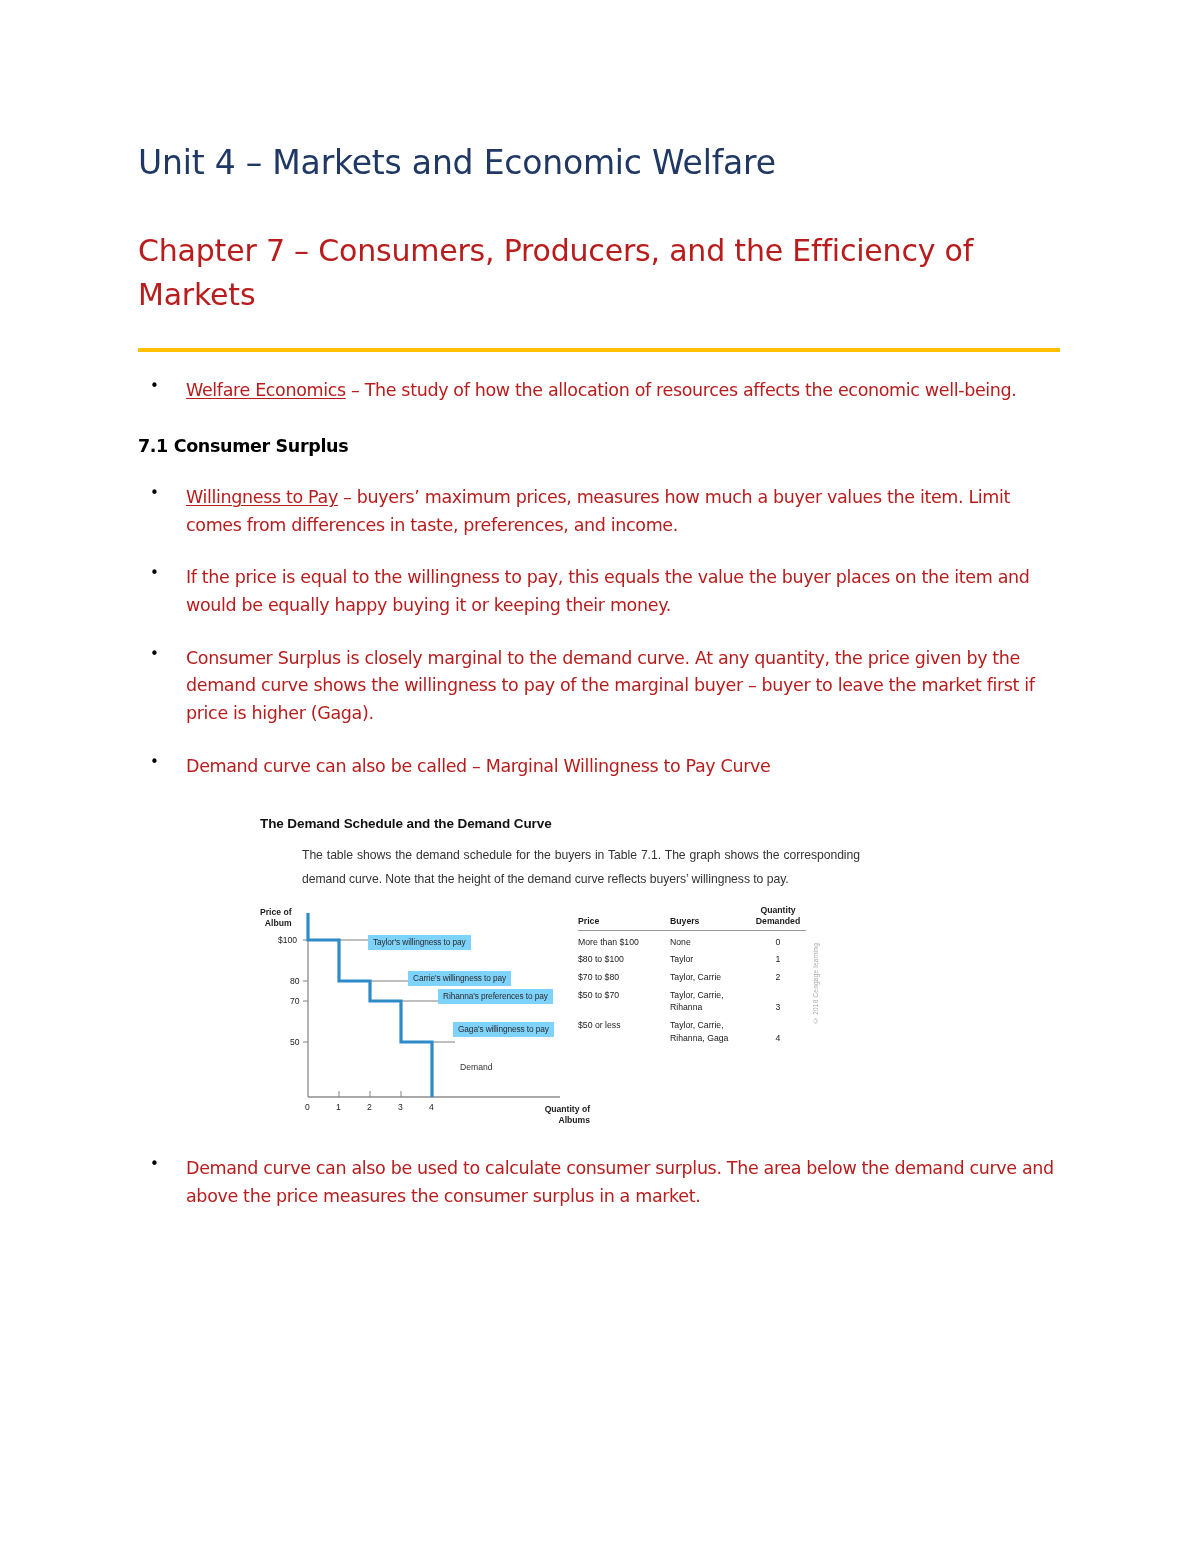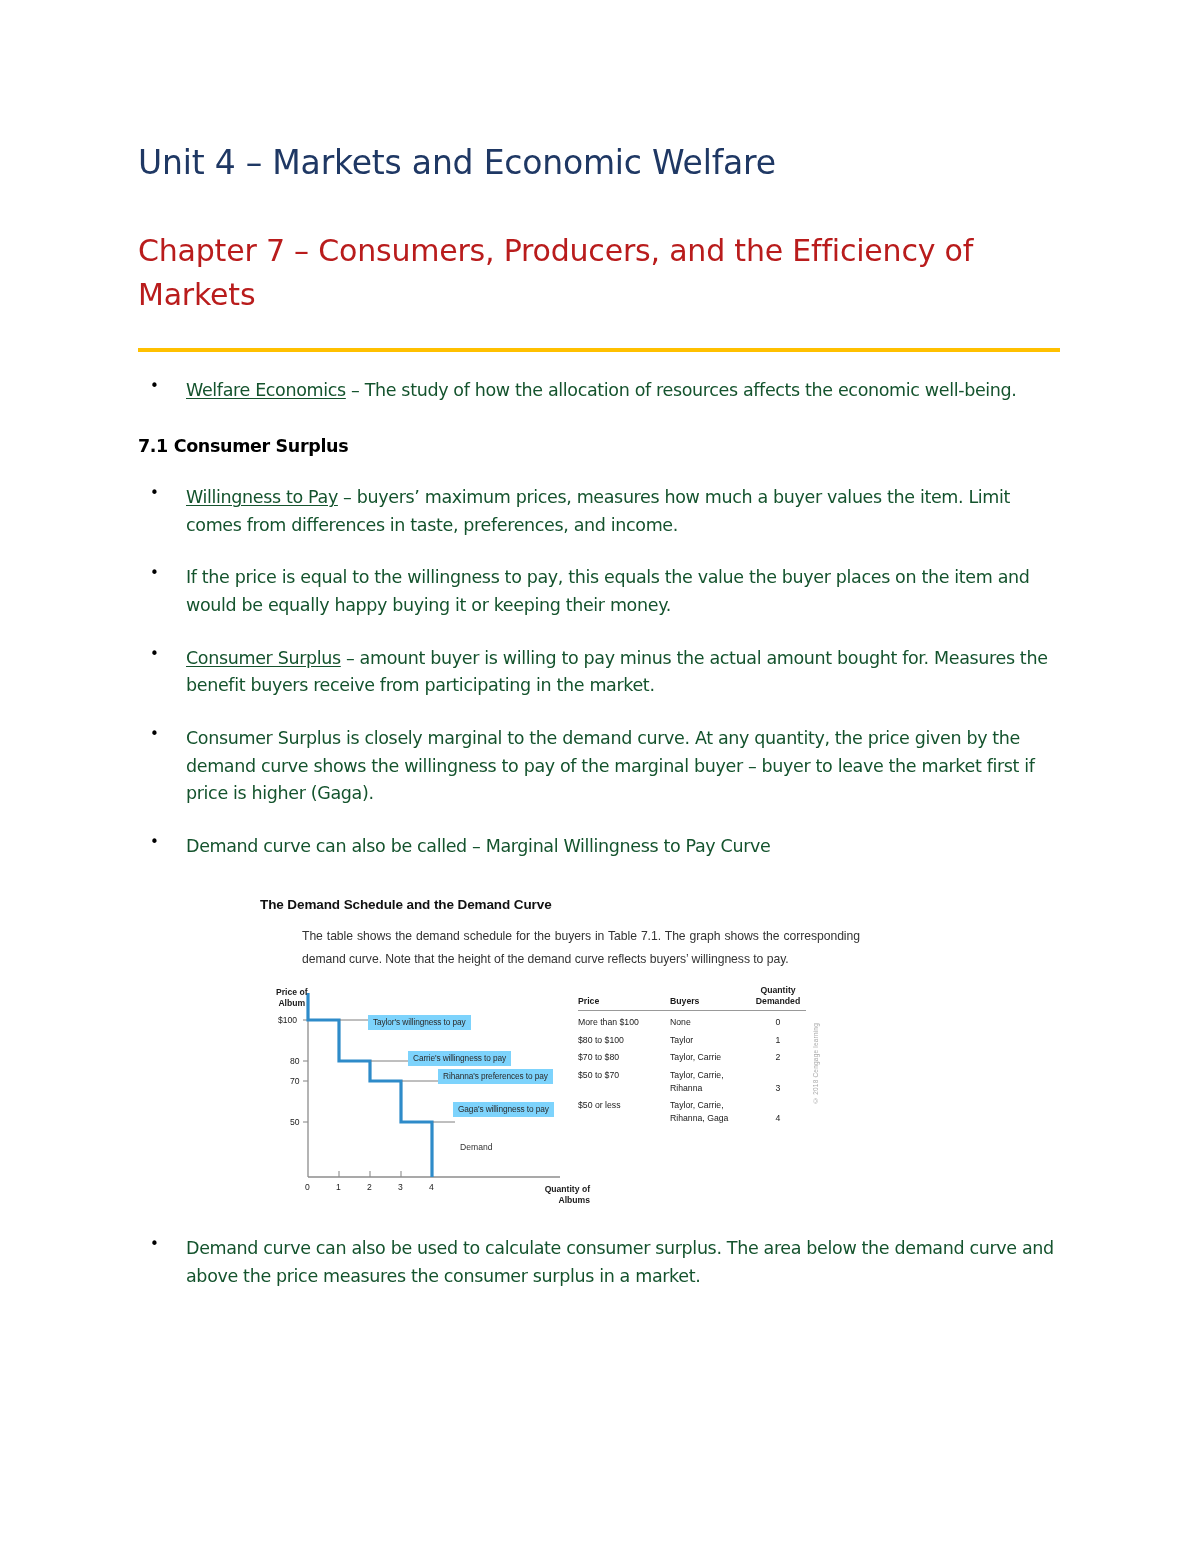--- a/index.html
+++ b/index.html
@@ -63,21 +63,21 @@
     padding: 0;
     list-style: none;
   }
   .bullet {
     position: relative;
     padding-left: 48px;
     margin-top: 25px;
     font-family: "DejaVu Sans", sans-serif;
     font-size: 17.5px;
     line-height: 1.58;
-    color: #14532d;
+    color: #b91c1c;
     letter-spacing: -0.35px;
   }
   .bullet::before {
     content: "\2022";
     position: absolute;
     left: 12px;
     top: -2px;
     font-size: 15px;
     color: #000000;
   }
@@ -158,21 +158,21 @@
     color: #333333;
   }
   .axis-label {
     position: absolute;
     font-family: "Liberation Sans", sans-serif;
     font-weight: bold;
     font-size: 8.6px;
     color: #1a1a1a;
     line-height: 1.25;
   }
-  .ylab { left: 16px; top: 2px; text-align: center; }
+  .ylab { left: 0px; top: 2px; text-align: right; }
   .xlab { left: 258px; top: 199px; text-align: right; width: 72px;}
   .tick-txt {
     position: absolute;
     font-family: "Liberation Sans", sans-serif;
     font-size: 8.6px;
     color: #222222;
   }
 
   
   .fig-table {
@@ -235,23 +235,20 @@
     <div class="section-heading">7.1 Consumer Surplus</div>
 
     <ul class="bullet-list">
 
       <li class="bullet">
         <span class="u">Willingness to Pay</span><span> – buyers’ maximum prices, measures how much a buyer values the item. Limit comes from differences in taste, preferences, and income.</span>
       </li>
 
       <li class="bullet">If the price is equal to the willingness to pay, this equals the value the buyer places on the item and would be equally happy buying it or keeping their money.</li>
 
-      <li class="bullet">
-        <span class="u">Consumer Surplus</span><span> – amount buyer is willing to pay minus the actual amount bought for. Measures the benefit buyers receive from participating in the market.</span>
-      </li>
 
       <li class="bullet">Consumer Surplus is closely marginal to the demand curve. At any quantity, the price given by the demand curve shows the willingness to pay of the marginal buyer – buyer to leave the market first if price is higher (Gaga).</li>
 
       <li class="bullet">Demand curve can also be called – Marginal Willingness to Pay Curve</li>
     </ul>
 
     <div class="figure">
 
       <div class="fig-title">The Demand Schedule and the Demand Curve</div>
       <div class="fig-caption">The table shows the demand schedule for the buyers in Table 7.1. The graph shows the corresponding demand curve. Note that the height of the demand curve reflects buyers’ willingness to pay.</div>

